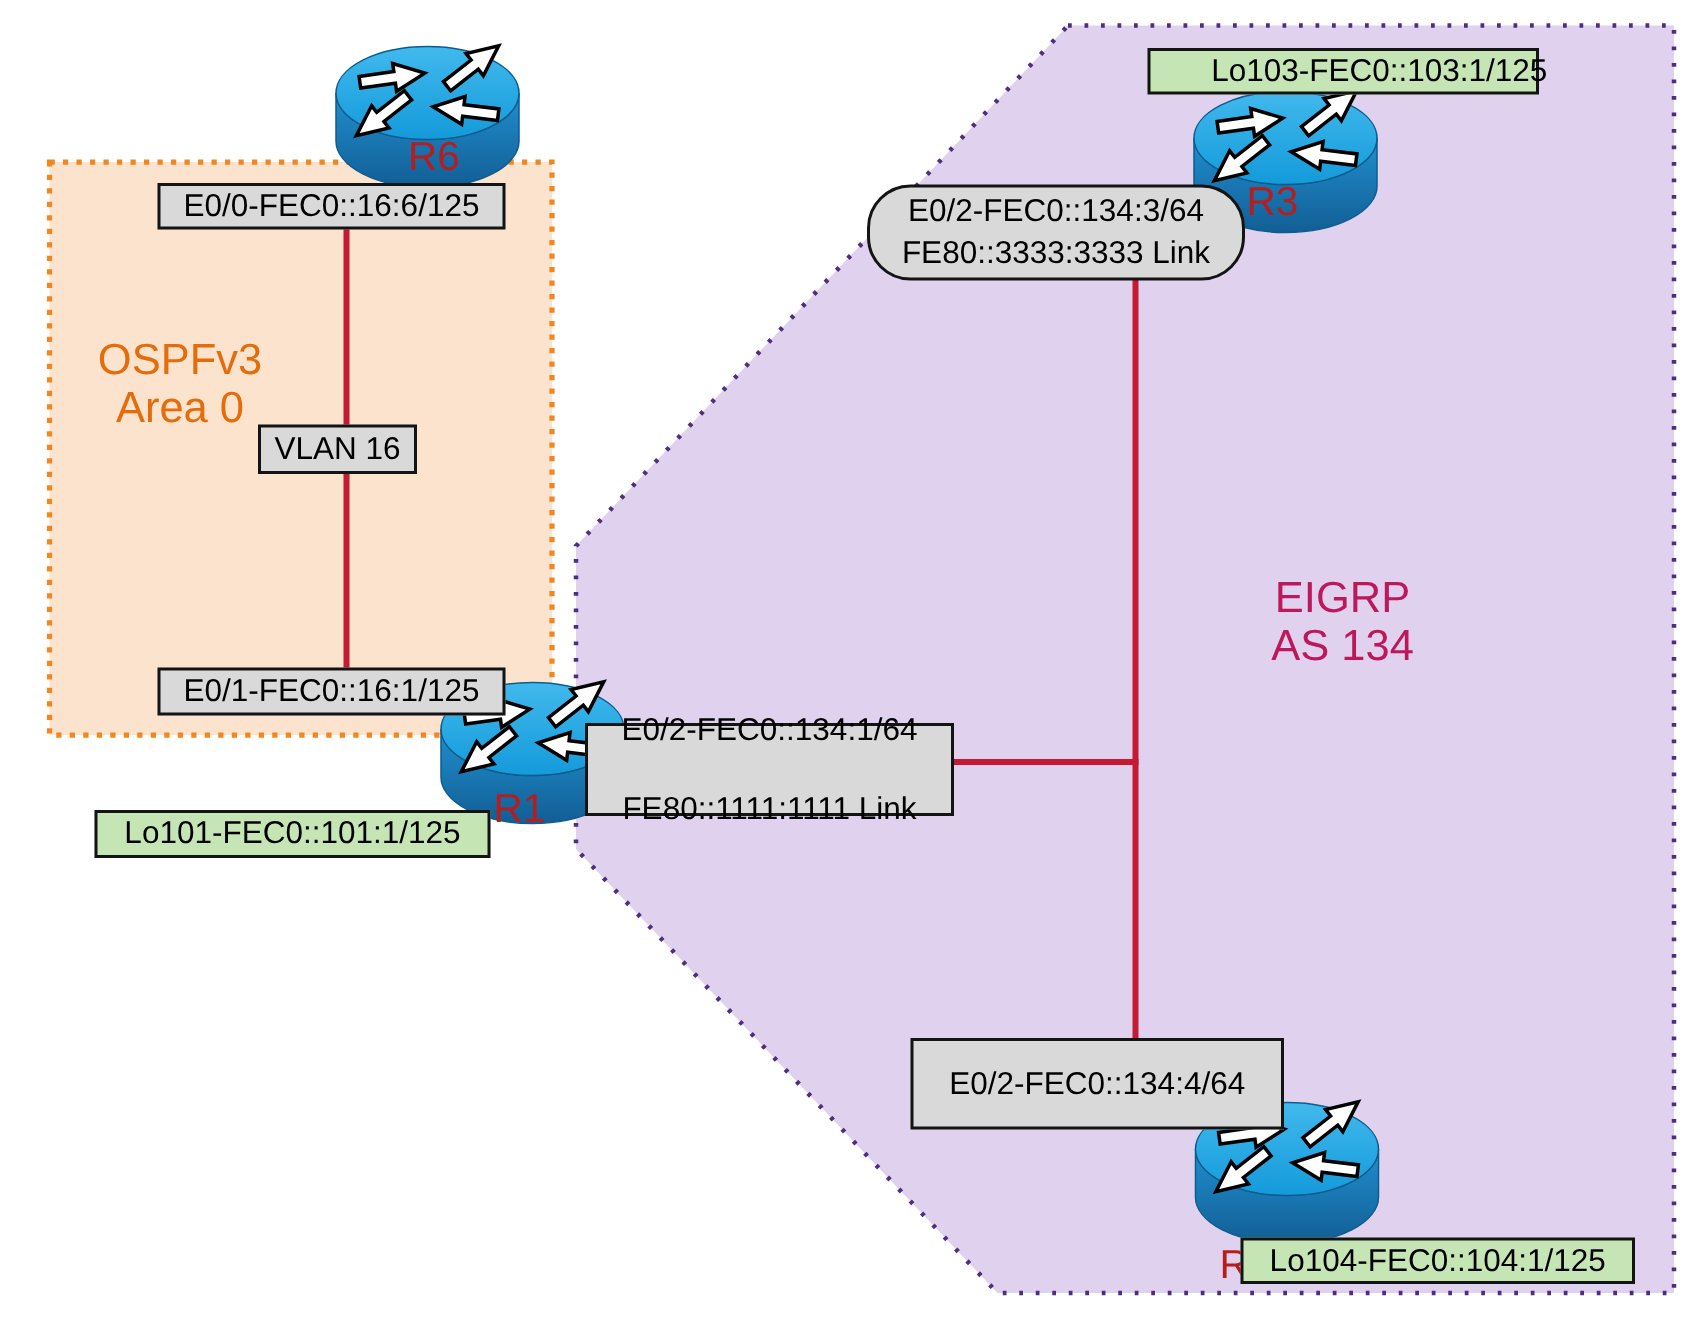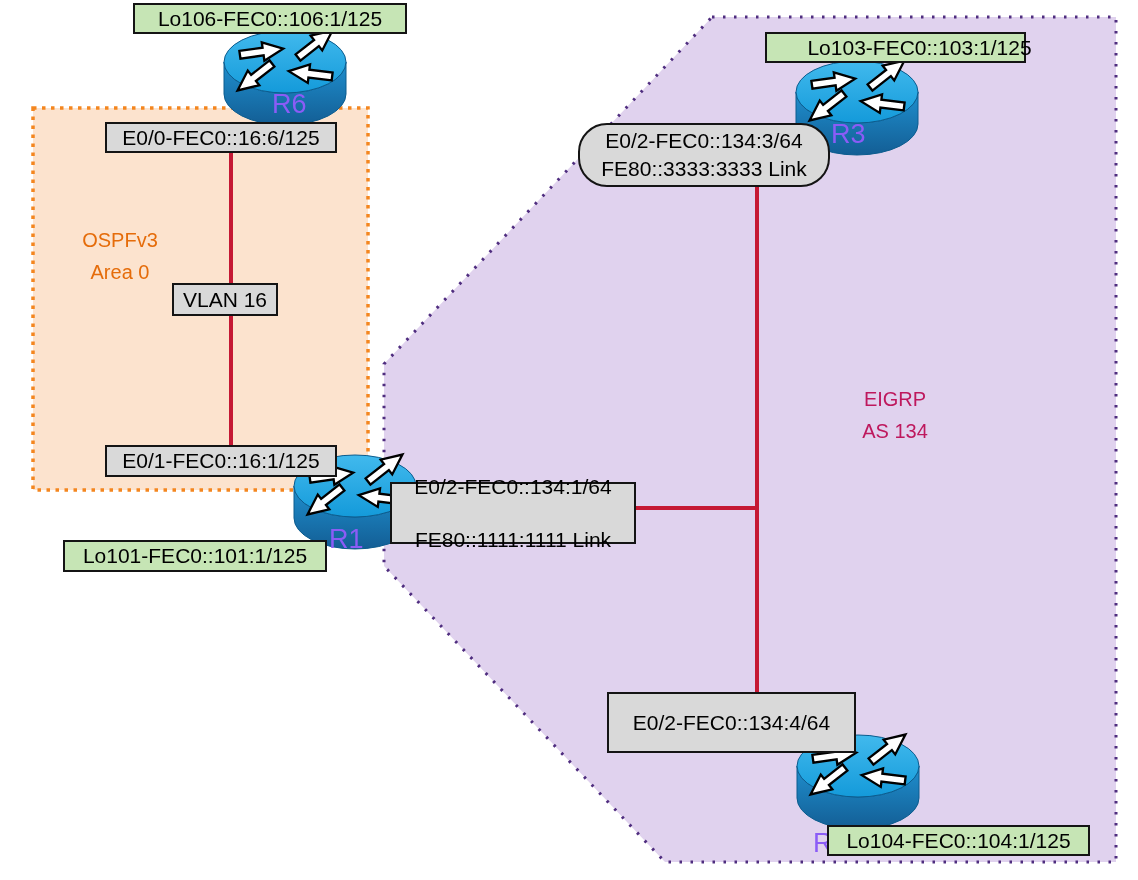--- a/index.html
+++ b/index.html
@@ -5,22 +5,22 @@
   html,body{margin:0;padding:0;background:#fff;}
   .canvas{position:relative;width:1138px;height:880px;background:#fff;overflow:hidden;
           font-family:"Liberation Sans",sans-serif;}
   svg.base{position:absolute;left:0;top:0;}
   .lbl{position:absolute;display:flex;align-items:center;justify-content:center;
        font-size:21px;color:#000;border:2px solid #141414;box-sizing:border-box;
        white-space:nowrap;z-index:5;}
   .gray{background:#D9D9D9;}
   .green{background:#C6E5B5;}
   .two{flex-direction:column;line-height:28px;}
-  .rname{position:absolute;color:#8b5cf6;font-size:27px;z-index:4;}
-  .rtitle{position:absolute;text-align:center;font-size:20px;line-height:32px;z-index:3;}
+  .rname{position:absolute;color:#b91c1c;font-size:27px;z-index:4;}
+  .rtitle{position:absolute;text-align:center;font-size:29px;line-height:32px;z-index:3;}
   .ospf-title{color:#E56C0A;}
   .eigrp-title{color:#be185d;}
 </style>
 </head>
 <body>
 
 <div class="canvas">
 
   <svg class="base" width="1138" height="880" viewBox="0 0 1138 880">
     <defs>
@@ -66,21 +66,20 @@
 
   <div class="rtitle ospf-title" style="left:20px;top:224px;width:200px;">
     <div>OSPFv3</div>
     <div>Area 0</div>
   </div>
   <div class="rtitle eigrp-title" style="left:795px;top:383px;width:200px;">
     <div>EIGRP</div>
     <div>AS 134</div>
   </div>
 
-  <div class="lbl green" style="left:133px;top:3px;width:274px;height:31px;">Lo106-FEC0::106:1/125</div>
   <div class="lbl green" style="left:63px;top:540px;width:264px;height:32px;">Lo101-FEC0::101:1/125</div>
   <div class="lbl green" style="left:765px;top:32px;width:261px;height:31px;padding-left:48px;">Lo103-FEC0::103:1/125</div>
   <div class="lbl green" style="left:827px;top:825px;width:263px;height:31px;">Lo104-FEC0::104:1/125</div>
 
   <div class="lbl gray" style="left:105px;top:122px;width:232px;height:31px;">E0/0-FEC0::16:6/125</div>
   <div class="lbl gray" style="left:172px;top:283px;width:106px;height:33px;">VLAN 16</div>
   <div class="lbl gray" style="left:105px;top:445px;width:232px;height:32px;">E0/1-FEC0::16:1/125</div>
 
   <div class="lbl gray two" style="left:390px;top:482px;width:246px;height:62px;gap:25px;">
     <div>E0/2-FEC0::134:1/64</div>

